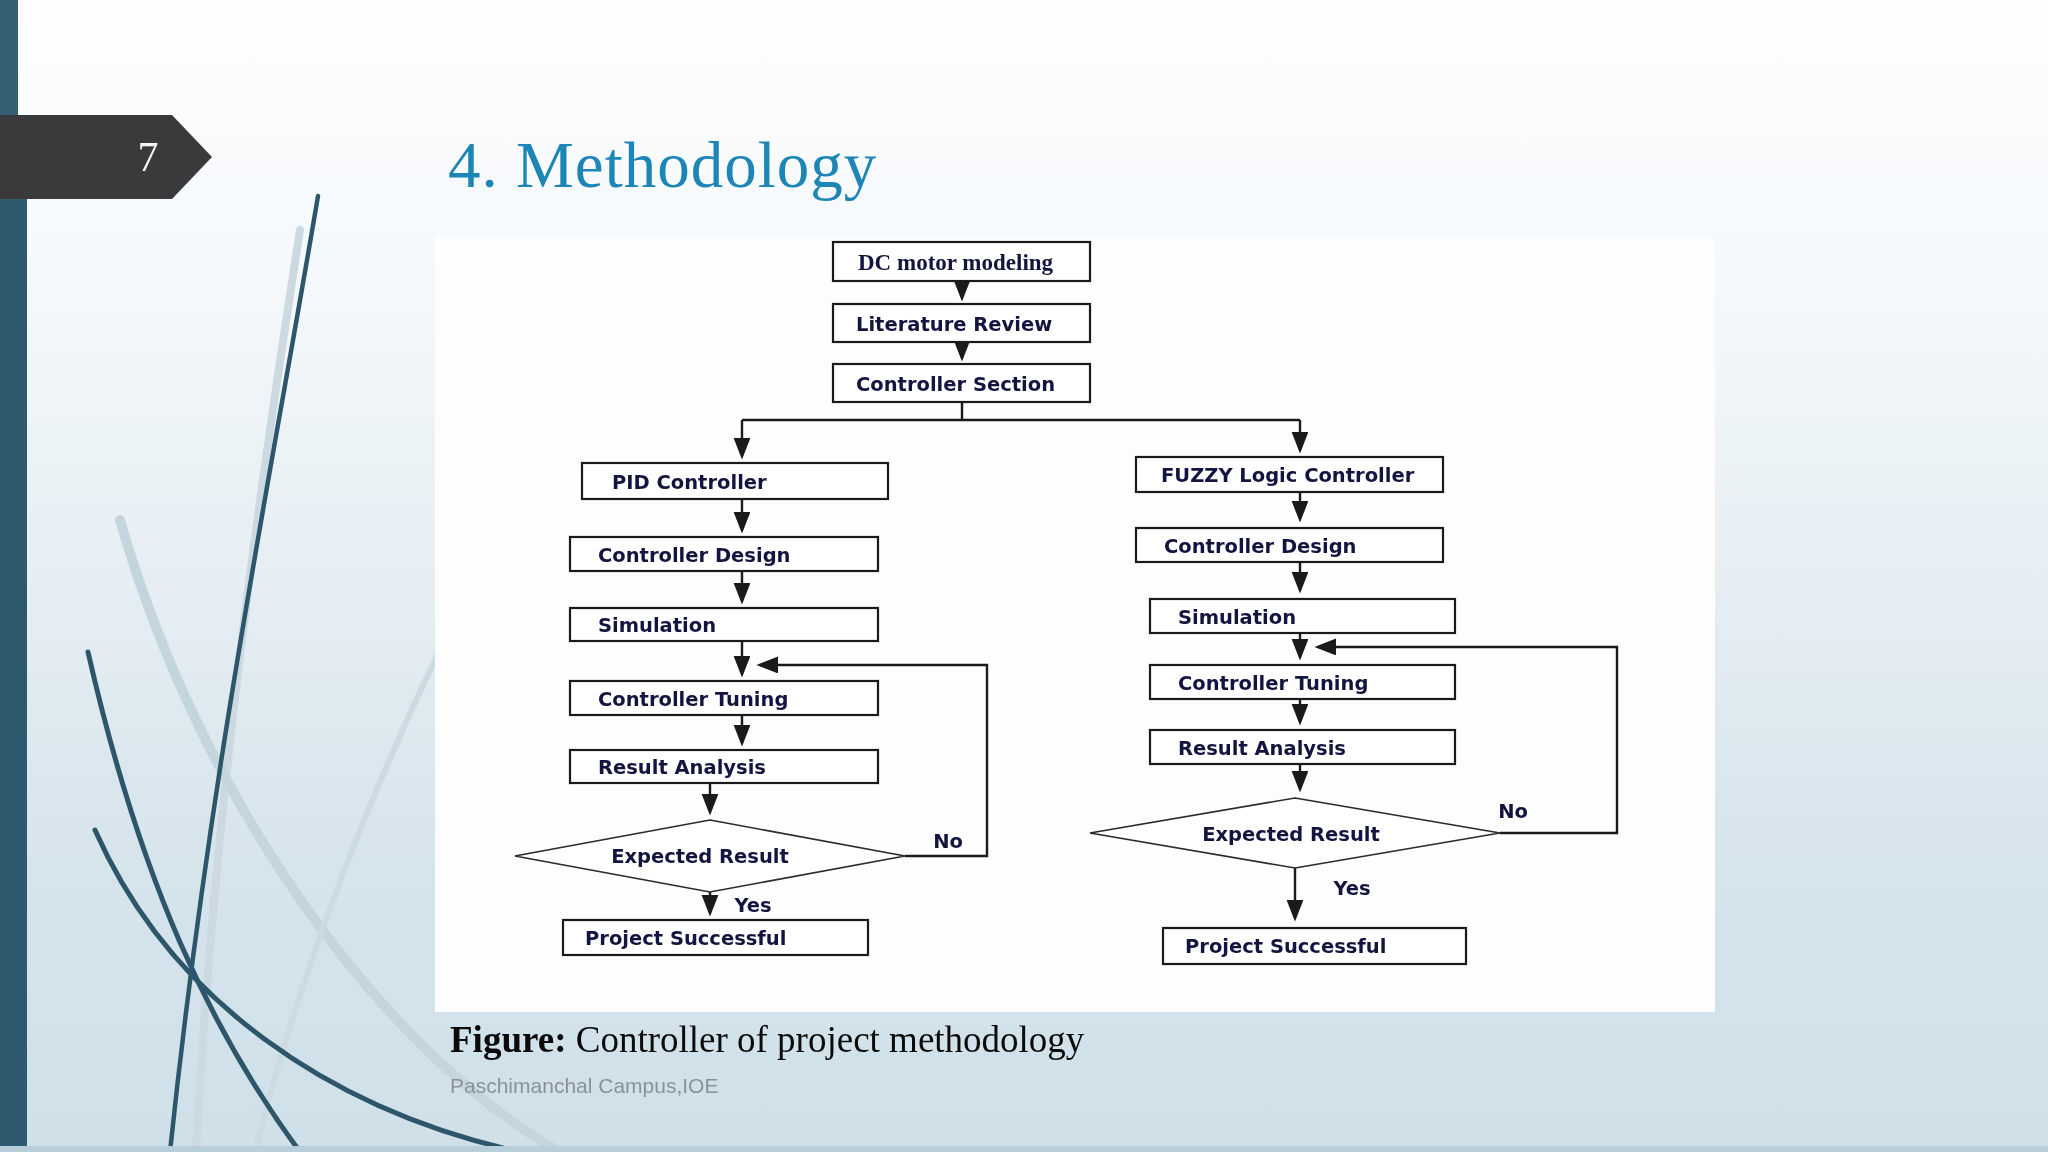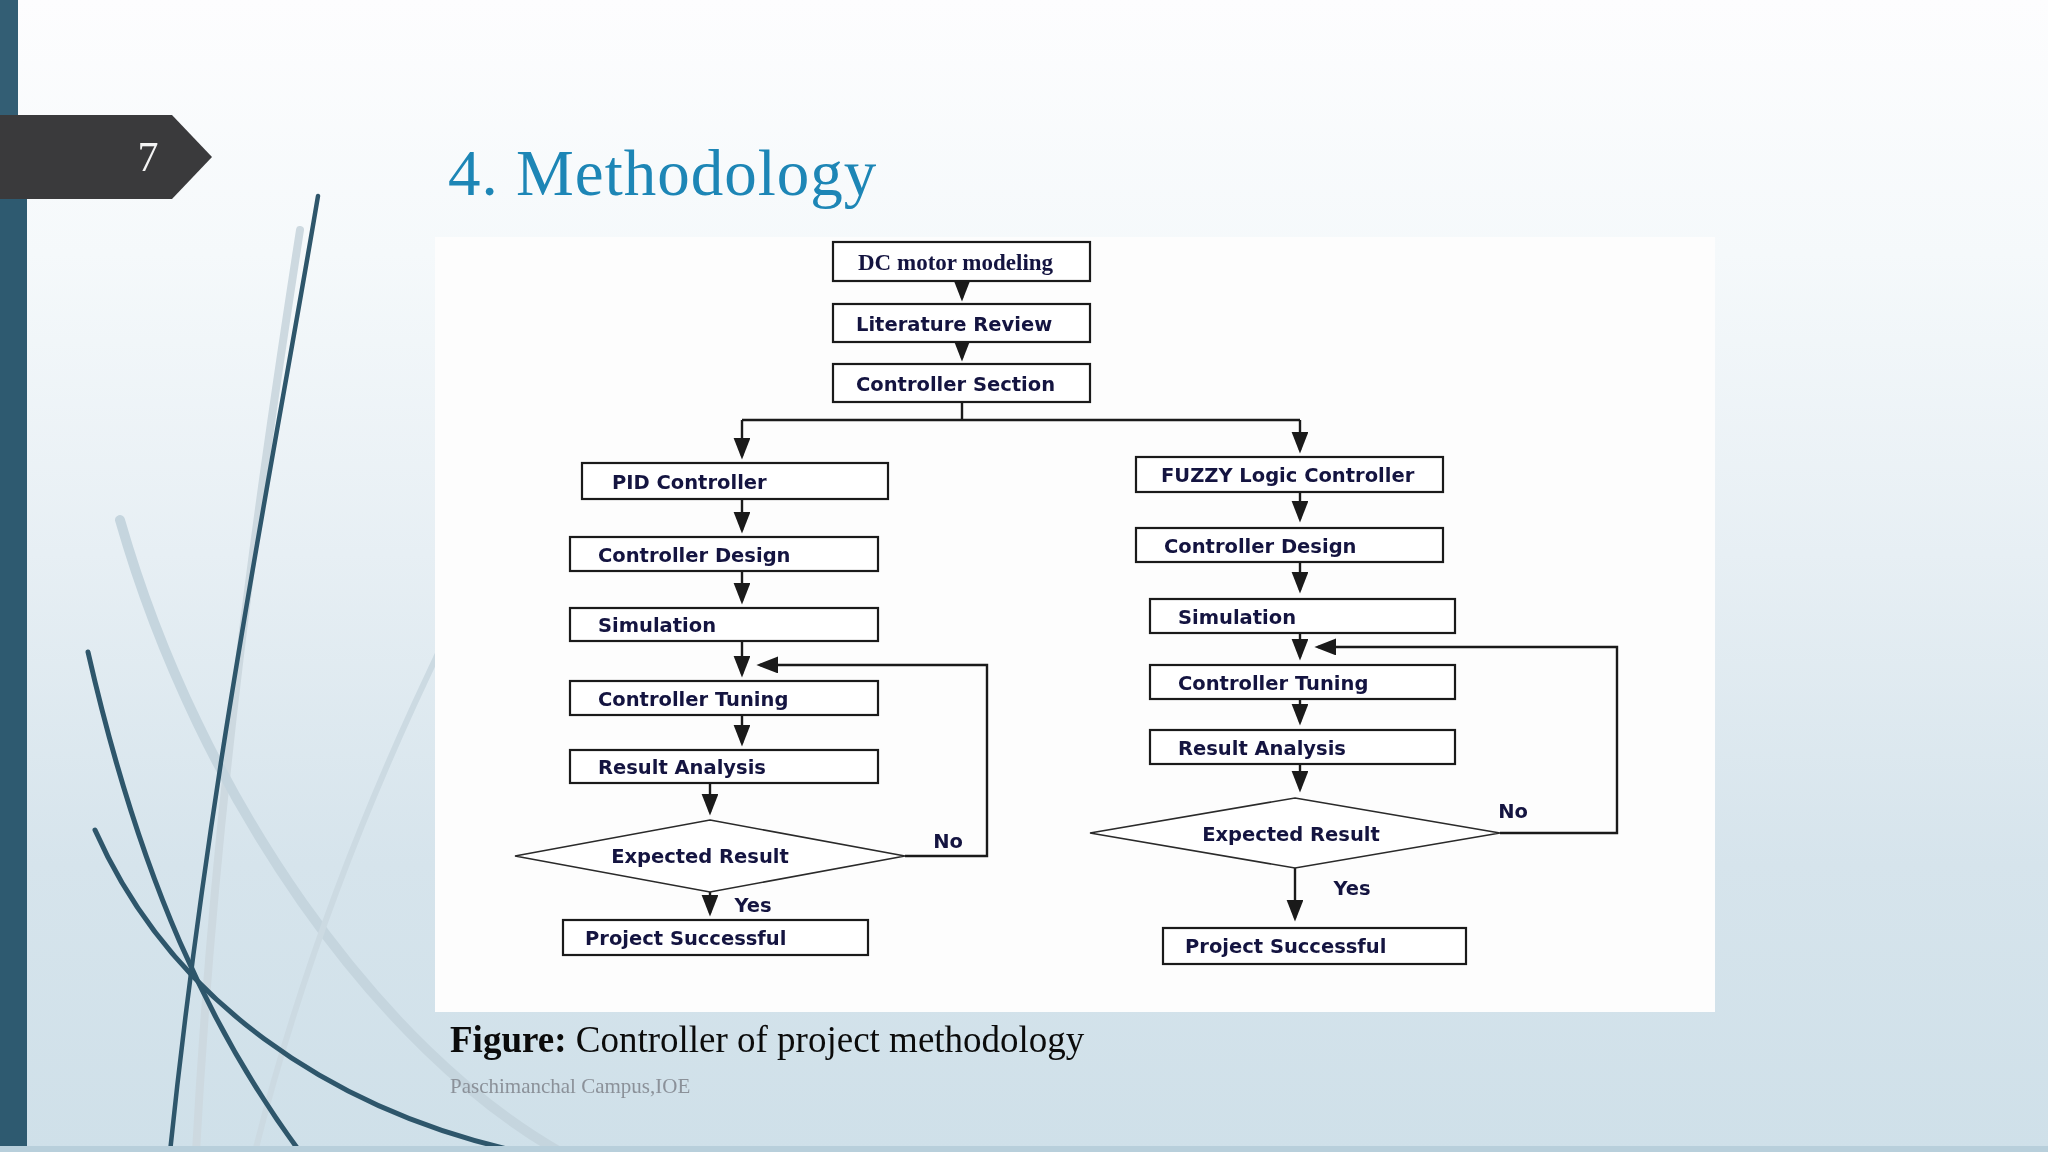--- a/index.html
+++ b/index.html
@@ -22,42 +22,42 @@
     clip-path:polygon(0 0,172px 0,212px 50%,172px 100%,0 100%);
     display:flex;align-items:center;
   }
   .banner .num{
     position:absolute;left:128px;top:0;height:100%;width:40px;
     color:#f4f4f4;font-family:"Liberation Serif",serif;font-size:42px;
     display:flex;align-items:center;justify-content:center;
   }
   
   .title{
-    position:absolute;left:448px;top:136px;z-index:5;
+    position:absolute;left:448px;top:128px;z-index:5;
     font-family:"Liberation Serif",serif;
     font-size:65px;color:#1d86b6;letter-spacing:1px;white-space:nowrap;
   }
   
   .panel{position:absolute;left:435px;top:237px;width:1280px;height:775px;background:#fdfdfd;z-index:2;}
   svg.flow{position:absolute;left:0;top:0;z-index:3;}
   svg.flow .ln{stroke:#1a1a1a;stroke-width:2.4;fill:none;}
   svg.flow .box{fill:#ffffff;stroke:#1a1a1a;stroke-width:2.2;}
   svg.flow .dia{fill:#ffffff;stroke:#2a2a2a;stroke-width:1.6;}
   svg.flow text{fill:#141440;font-family:"DejaVu Sans","Liberation Sans",sans-serif;font-weight:bold;font-size:19.5px;}
   svg.flow text.serif{font-family:"Liberation Serif","DejaVu Serif",serif;font-size:23px;}
   svg.flow text.mid{text-anchor:middle;}
   
   .caption{
     position:absolute;left:450px;top:1018px;z-index:5;
     font-family:"Liberation Serif",serif;font-size:37px;color:#0b0b0b;white-space:nowrap;
   }
   .caption b{font-weight:bold;margin-top:31px;}
   .footer{
     position:absolute;left:450px;top:1074px;z-index:5;
-    font-family:Liberation Serif, serif;font-size:21px;color:#8b9199;
+    font-family:Liberation Sans, sans-serif;font-size:21px;color:#8b9199;
   }
 </style>
 </head>
 <body>
 
 <div class="slide">
 
   <svg class="curves" width="2048" height="1152" viewBox="0 0 2048 1152">
     <path d="M300,230 C258,500 215,800 196,1152" stroke="#cdd9e0" stroke-width="8" fill="none" stroke-linecap="round"></path>
     <path d="M120,520 C200,800 380,1050 560,1152" stroke="#c5d5de" stroke-width="10" fill="none" stroke-linecap="round"></path>

